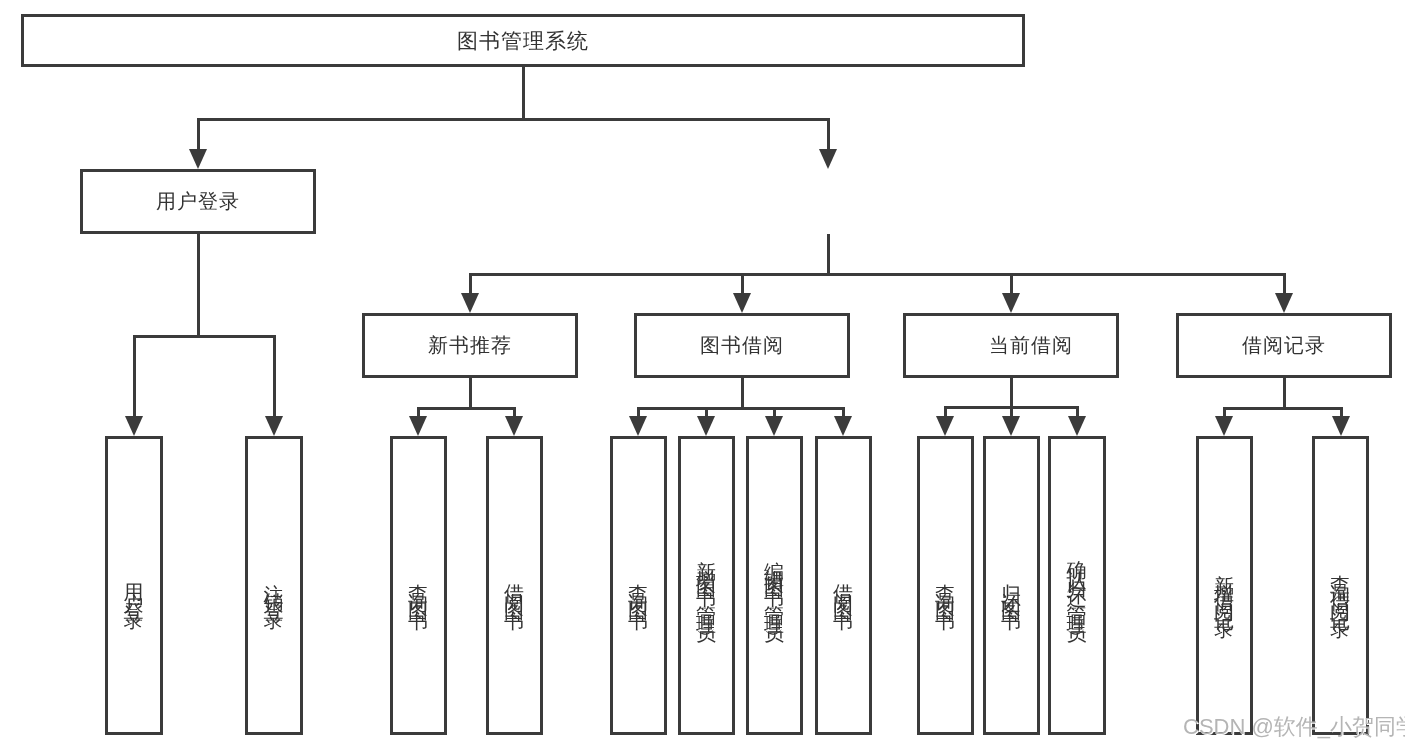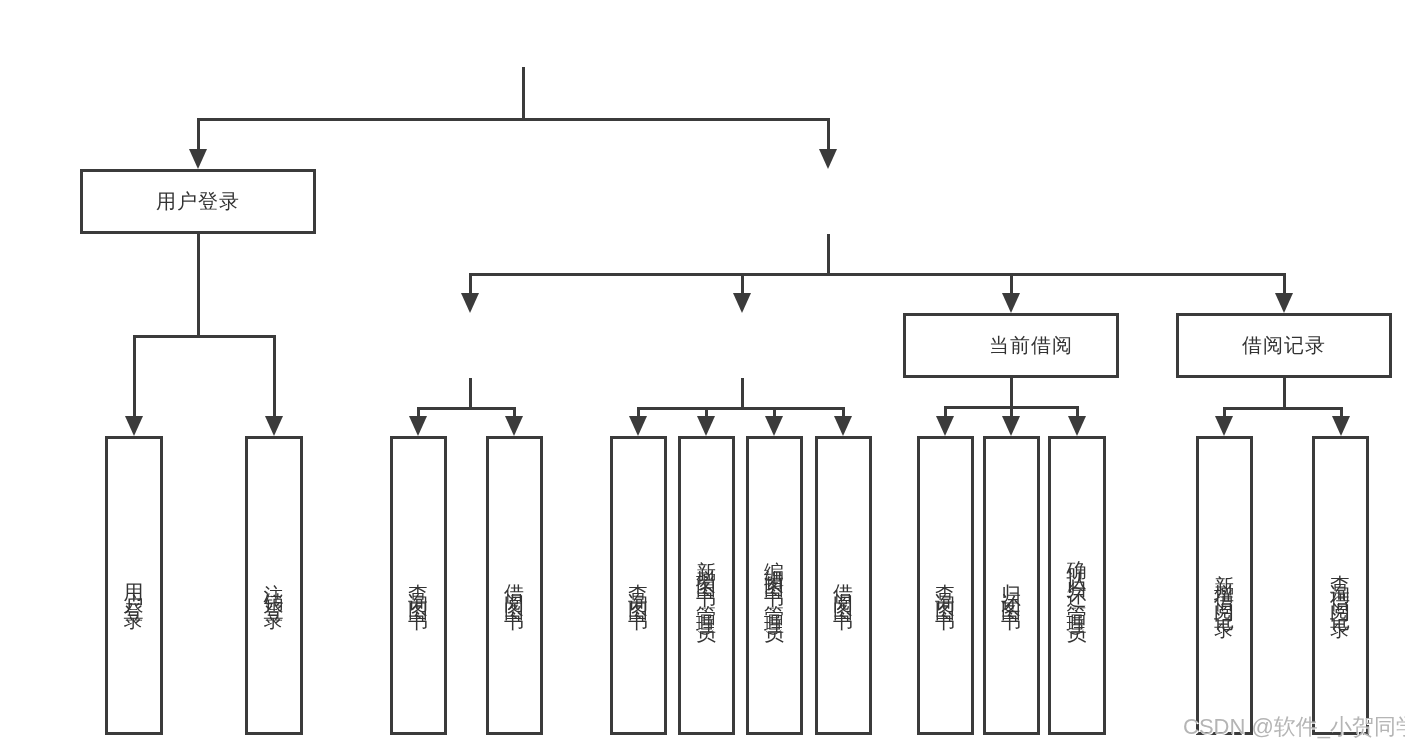--- a/index.html
+++ b/index.html
@@ -49,20 +49,23 @@
     text-shadow:1px 1px 0 #fff;
     white-space:nowrap;
     z-index:10;
   }
 </style>
 </head>
 <body>
 
 <div id="canvas">
 
+  <div class="box" style="left:21px;top:14px;width:1004px;height:53px;">
+    <span class="hlabel root-label">图书管理系统</span>
+  </div>
 
   <div class="line" style="left:521.5px;top:67px;width:3px;height:51px;"></div>
   <div class="line" style="left:196.5px;top:118px;width:633px;height:3px;"></div>
   <div class="line" style="left:196.5px;top:118px;width:3px;height:35px;"></div>
   <div class="arrow" style="left:189px;top:149px;"></div>
   <div class="line" style="left:826.5px;top:118px;width:3px;height:35px;"></div>
   <div class="arrow" style="left:819px;top:149px;"></div>
 
   <div class="box" style="left:80px;top:169px;width:236px;height:65px;">
     <span class="hlabel">用户登录</span>
@@ -79,20 +82,26 @@
   <div class="line" style="left:468.5px;top:273px;width:817px;height:3px;"></div>
   <div class="line" style="left:468.5px;top:273px;width:3px;height:25px;"></div>
   <div class="arrow" style="left:461px;top:293px;"></div>
   <div class="line" style="left:740.5px;top:273px;width:3px;height:25px;"></div>
   <div class="arrow" style="left:733px;top:293px;"></div>
   <div class="line" style="left:1009.5px;top:273px;width:3px;height:25px;"></div>
   <div class="arrow" style="left:1002px;top:293px;"></div>
   <div class="line" style="left:1282.5px;top:273px;width:3px;height:25px;"></div>
   <div class="arrow" style="left:1275px;top:293px;"></div>
 
+  <div class="box" style="left:362px;top:313px;width:216px;height:65px;">
+    <span class="hlabel">新书推荐</span>
+  </div>
+  <div class="box" style="left:634px;top:313px;width:216px;height:65px;">
+    <span class="hlabel">图书借阅</span>
+  </div>
   <div class="box" style="left:903px;top:313px;width:216px;height:65px;padding-left:40px;">
     <span class="hlabel">当前借阅</span>
   </div>
   <div class="box" style="left:1176px;top:313px;width:216px;height:65px;align-items:center;">
     <span class="hlabel">借阅记录</span>
   </div>
 
   <div class="line" style="left:468.5px;top:378px;width:3px;height:29px;"></div>
   <div class="line" style="left:416.5px;top:407px;width:99px;height:3px;"></div>
   <div class="line" style="left:416.5px;top:407px;width:3px;height:13px;"></div>

